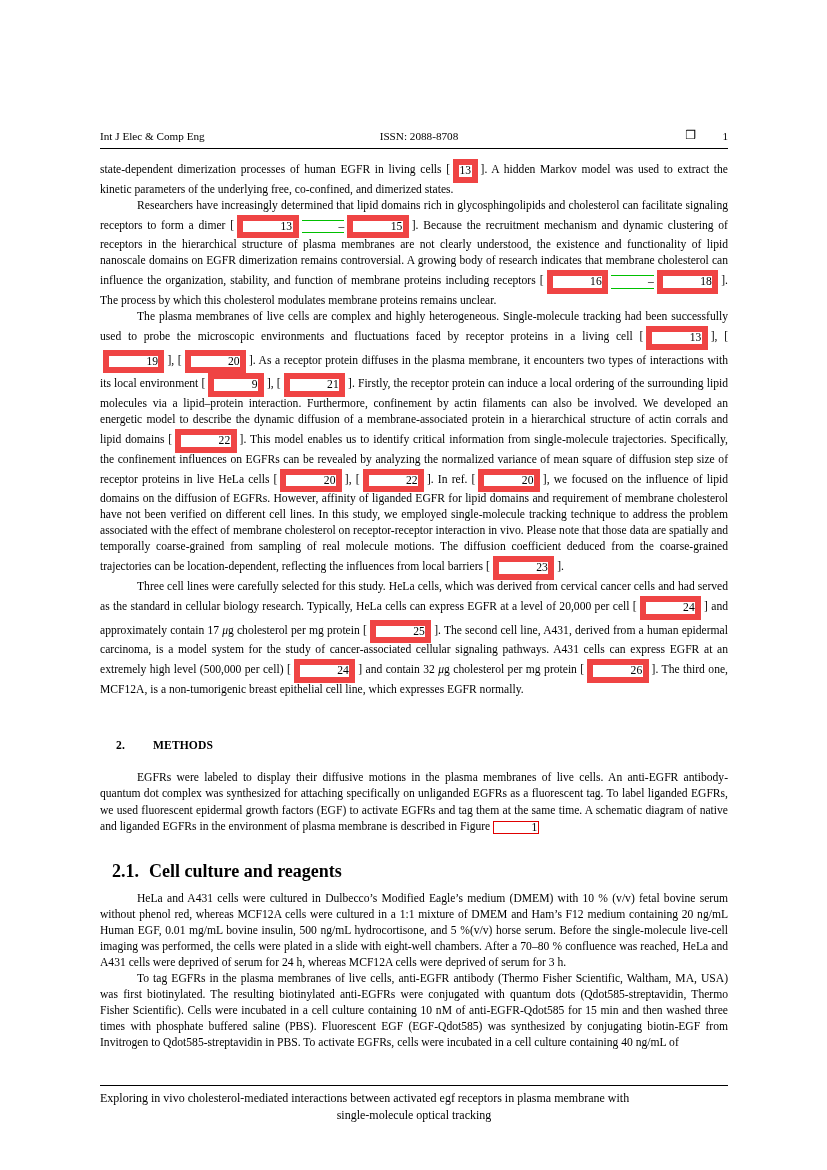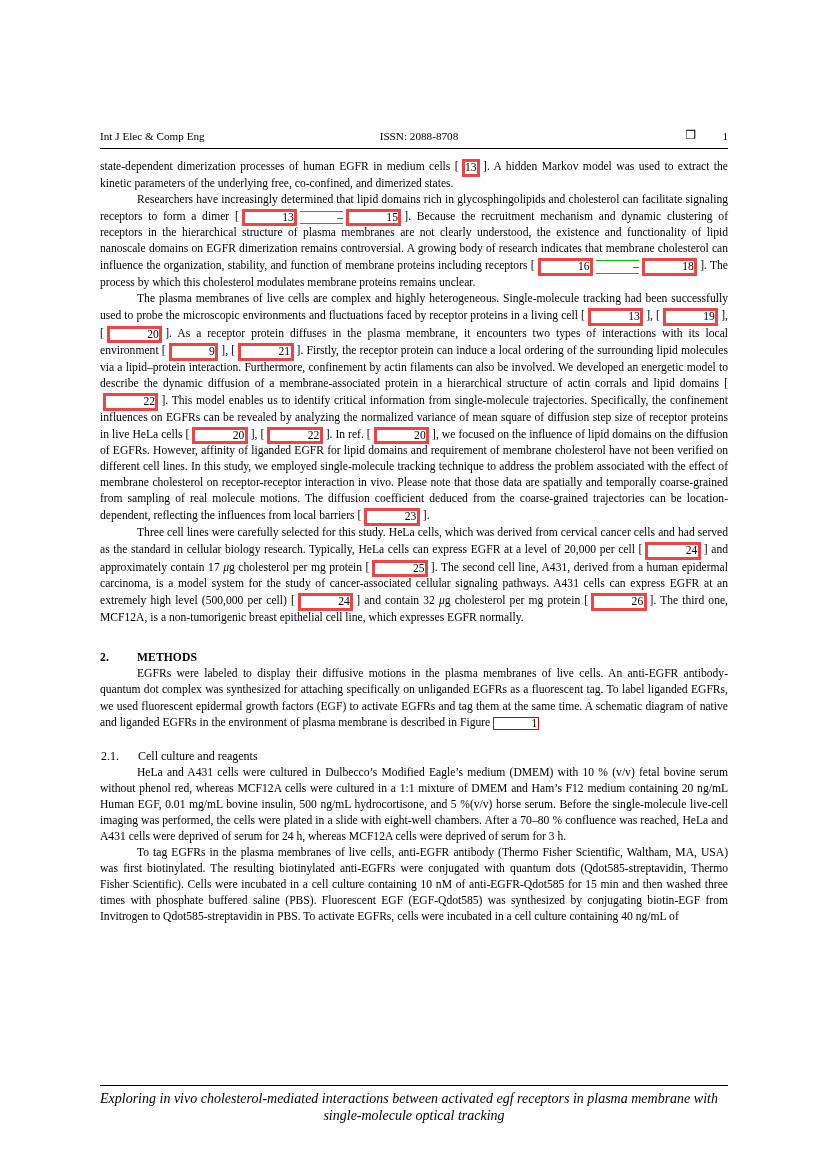--- a/index.html
+++ b/index.html
@@ -79,47 +79,47 @@
     text-align: justify;
     text-justify: inter-word;
     hyphens: none;
     text-indent: 0;
   }
   p.indent {
     text-indent: 37px;
   }
 
   h2.sec {
-    margin: 0;
+    margin: 16px;
     font-size: 11.6px;
     font-weight: bold;
     line-height: 16.05px;
     letter-spacing: 0.1px;
   }
   h2.sec .num {
     display: inline-block;
     width: 37px;
   }
   h3.subsec {
-    margin: 1px;
-    font-size: 12px;
-    font-weight: normal;
+    margin: 12px;
+    font-size: 18px;
+    font-weight: bold;
     line-height: 16.05px;
   }
   h3.subsec .num {
     display: inline-block;
     width: 37px;
   }
   .spacer-lg { height: 24.5px; }
   .spacer-md { height: 16px; }
 
   
   .cite {
     display: inline-block;
-    border: 3px solid #ef4444;
+    border: 6px solid #ef4444;
     line-height: 11.6px;
     padding: 0 0.4px;
     margin: 0 3px;
     position: relative;
     top: 1px;
   }
   .cite-red {
     display: inline-block;
     border: 1px solid #e00000;
     line-height: 11.6px;
@@ -146,43 +146,42 @@
     top: 1085px;
     width: 628px;
     height: 0;
     border-top: 1.3px solid #000;
   }
   .footer {
     position: absolute;
     left: 100px;
     top: 1090px;
     width: 628px;
-    font-style: italic;
-    font-size: 14px;
+    font-size: 12px;
     line-height: 17px;
   }
   .footer .l1 { text-align: left; }
   .footer .l2 { text-align: center; }
 </style>
 </head>
 <body>
 
 <div id="page">
 
   <div class="runhead">
     <span class="rh-left">Int J Elec &amp; Comp Eng</span>
     <span class="rh-center">ISSN: 2088-8708</span>
     <span class="rh-mark">❒</span>
     <span class="rh-page">1</span>
   </div>
   <div class="rule-top"></div>
 
   <div class="body-block">
 
-    <p class="para"><span>state-dependent dimerization processes of human EGFR in medium cells [</span><span class="cite">13</span><span>]. A hidden Markov model was used to extract the kinetic parameters of the underlying free, co-confined, and dimerized states.</span></p>
+    <p class="para"><span>state-dependent dimerization processes of human EGFR in living cells [</span><span class="cite">13</span><span>]. A hidden Markov model was used to extract the kinetic parameters of the underlying free, co-confined, and dimerized states.</span></p>
 
     <p class="para indent"><span>Researchers have increasingly determined that lipid domains rich in glycosphingolipids and cholesterol can facilitate signaling receptors to form a dimer [</span><span class="cite">13</span><span class="dash-box">–</span><span class="cite">15</span><span>]. Because the recruitment mechanism and dynamic clustering of receptors in the hierarchical structure of plasma membranes are not clearly understood, the existence and functionality of lipid nanoscale domains on EGFR dimerization remains controversial. A growing body of research indicates that membrane cholesterol can influence the organization, stability, and function of membrane proteins including receptors [</span><span class="cite">16</span><span class="dash-box">–</span><span class="cite">18</span><span>]. The process by which this cholesterol modulates membrane proteins remains unclear.</span></p>
 
     <p class="para indent"><span>The plasma membranes of live cells are complex and highly heterogeneous. Single-molecule tracking had been successfully used to probe the microscopic environments and fluctuations faced by receptor proteins in a living cell [</span><span class="cite">13</span><span>], [</span><span class="cite">19</span><span>], [</span><span class="cite">20</span><span>]. As a receptor protein diffuses in the plasma membrane, it encounters two types of interactions with its local environment [</span><span class="cite">9</span><span>], [</span><span class="cite">21</span><span>]. Firstly, the receptor protein can induce a local ordering of the surrounding lipid molecules via a lipid–protein interaction. Furthermore, confinement by actin filaments can also be involved. We developed an energetic model to describe the dynamic diffusion of a membrane-associated protein in a hierarchical structure of actin corrals and lipid domains [</span><span class="cite">22</span><span>]. This model enables us to identify critical information from single-molecule trajectories. Specifically, the confinement influences on EGFRs can be revealed by analyzing the normalized variance of mean square of diffusion step size of receptor proteins in live HeLa cells [</span><span class="cite">20</span><span>], [</span><span class="cite">22</span><span>]. In ref. [</span><span class="cite">20</span><span>], we focused on the influence of lipid domains on the diffusion of EGFRs. However, affinity of liganded EGFR for lipid domains and requirement of membrane cholesterol have not been verified on different cell lines. In this study, we employed single-molecule tracking technique to address the problem associated with the effect of membrane cholesterol on receptor-receptor interaction in vivo. Please note that those data are spatially and temporally coarse-grained from sampling of real molecule motions. The diffusion coefficient deduced from the coarse-grained trajectories can be location-dependent, reflecting the influences from local barriers [</span><span class="cite">23</span><span>].</span></p>
 
     <p class="para indent"><span>Three cell lines were carefully selected for this study. HeLa cells, which was derived from cervical cancer cells and had served as the standard in cellular biology research. Typically, HeLa cells can express EGFR at a level of 20,000 per cell [</span><span class="cite">24</span><span>] and approximately contain 17 </span><span class="mu">μ</span><span>g cholesterol per mg protein [</span><span class="cite">25</span><span>]. The second cell line, A431, derived from a human epidermal carcinoma, is a model system for the study of cancer-associated cellular signaling pathways. A431 cells can express EGFR at an extremely high level (500,000 per cell) [</span><span class="cite">24</span><span>] and contain 32 </span><span class="mu">μ</span><span>g cholesterol per mg protein [</span><span class="cite">26</span><span>]. The third one, MCF12A, is a non-tumorigenic breast epithelial cell line, which expresses EGFR normally.</span></p>
 
     <div class="spacer-lg"></div>
 
     <h2 class="sec"><span class="num">2.</span><span>METHODS</span></h2>

